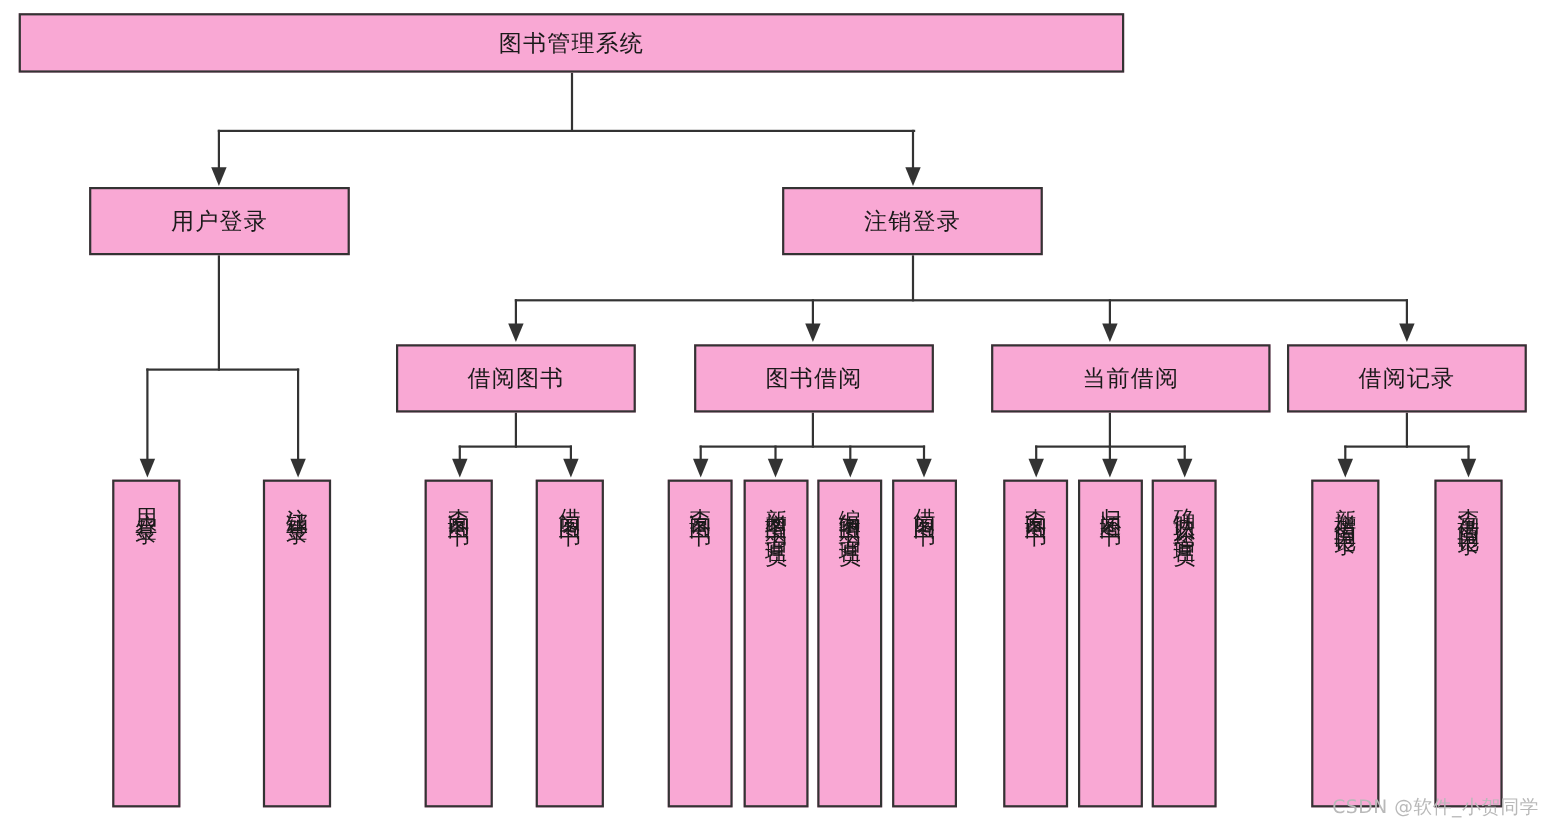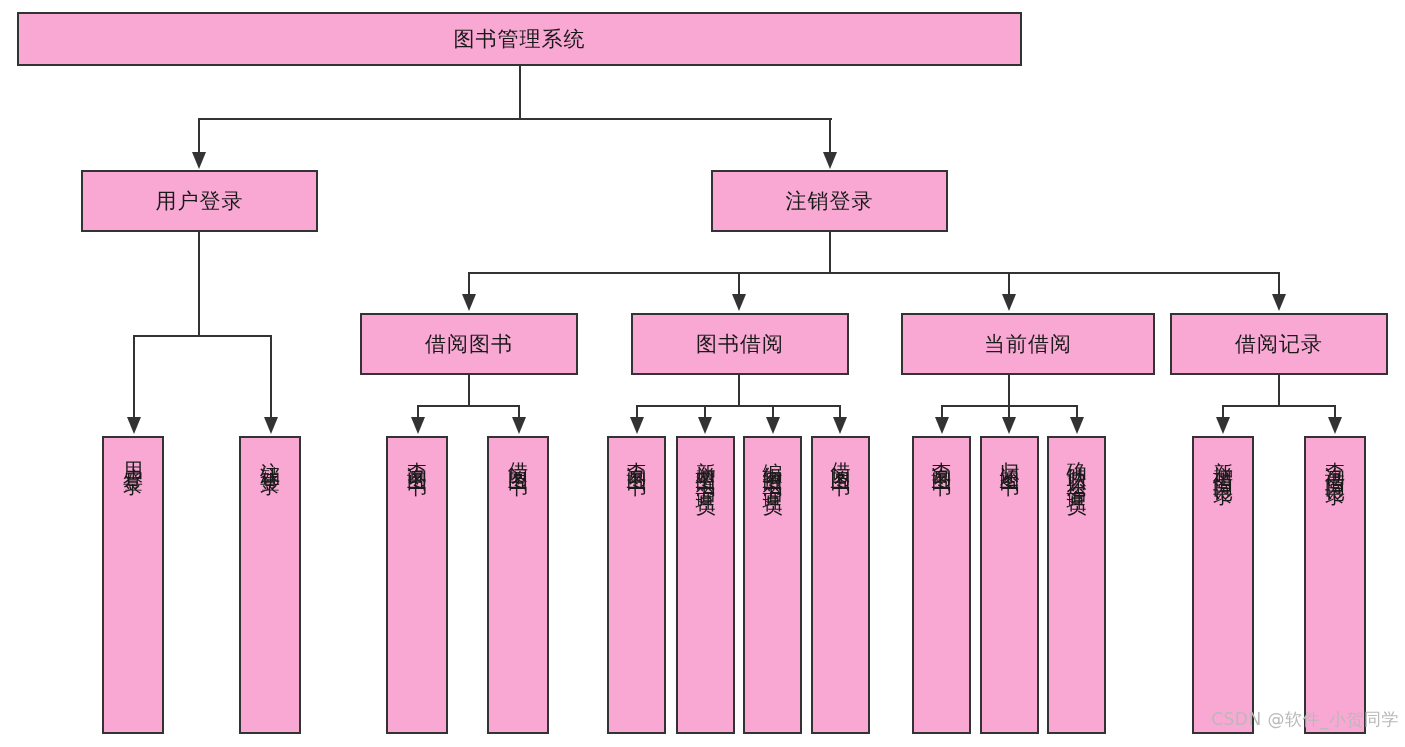--- a/index.html
+++ b/index.html
@@ -62,21 +62,21 @@
     position:absolute;
     width:0;height:0;
     border-left:7px solid transparent;
     border-right:7px solid transparent;
     border-top:17px solid #333333;
   }
   
   #watermark{
     position:absolute;
     right:6px;
-    bottom:16px;
+    bottom:2px;
     font-size:17px;
     color:#b9b9b9;
     letter-spacing:0.5px;
     white-space:nowrap;
     user-select:none;
   }
 </style>
 </head>
 <body>
 

